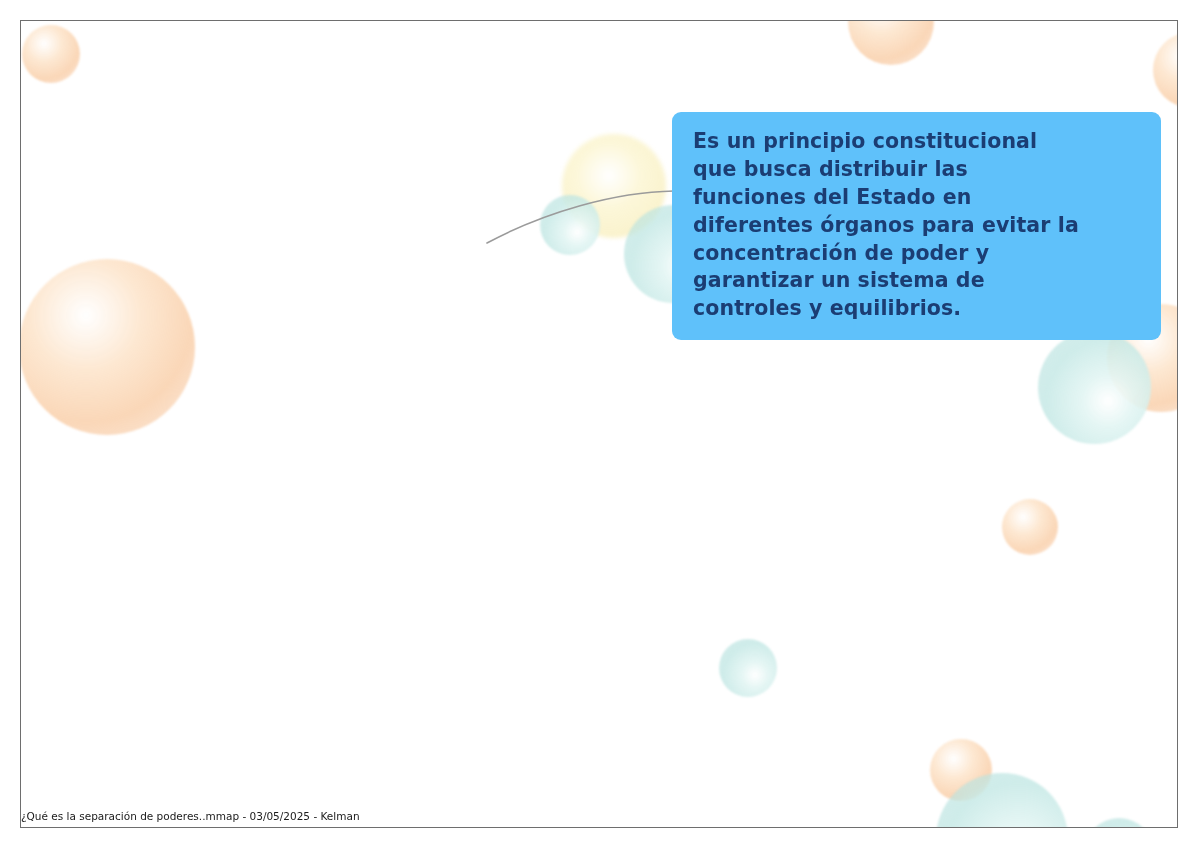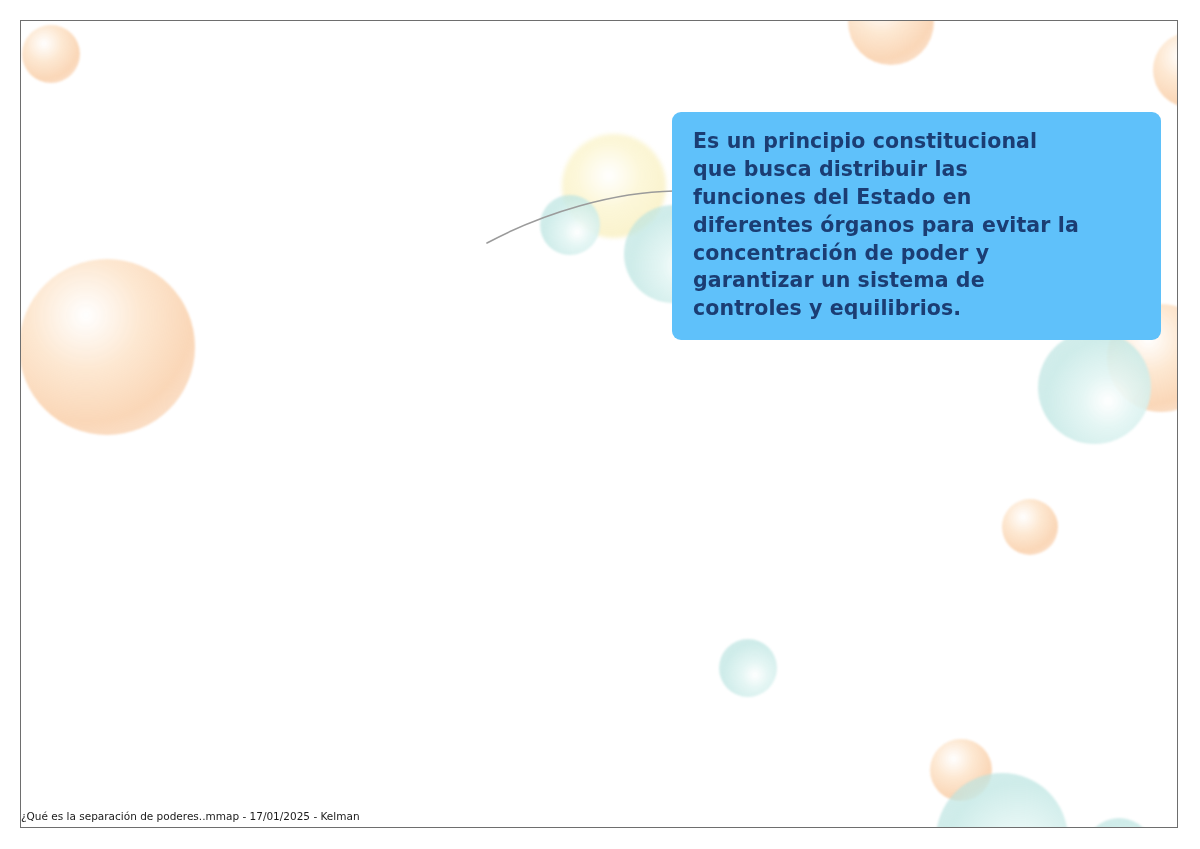--- a/index.html
+++ b/index.html
@@ -172,15 +172,15 @@
   <div id="topic-box">
     <div id="topic-box-text">Es un principio constitucional
 que busca distribuir las
 funciones del Estado en
 diferentes órganos para evitar la
 concentración de poder y
 garantizar un sistema de
 controles y equilibrios.</div>
   </div>
 
-  <div id="footer">¿Qué es la separación de poderes..mmap - 17/01/2025 - Kelman</div>
+  <div id="footer">¿Qué es la separación de poderes..mmap - 03/05/2025 - Kelman</div>
 
 </div>
 
 </body></html>

